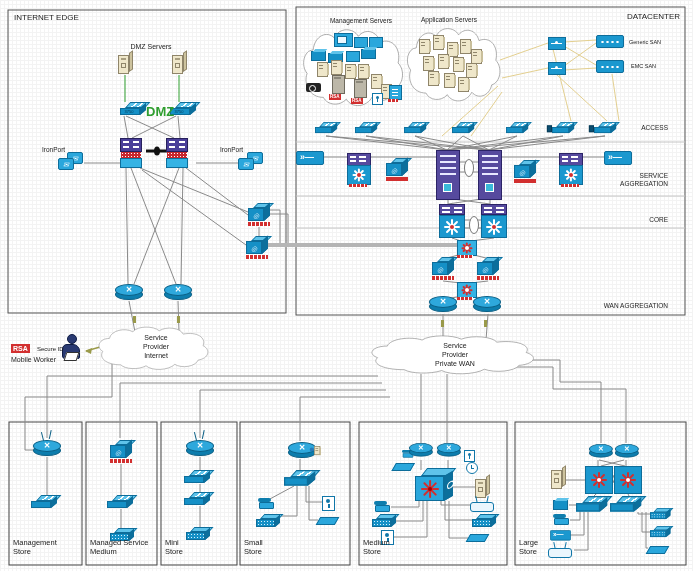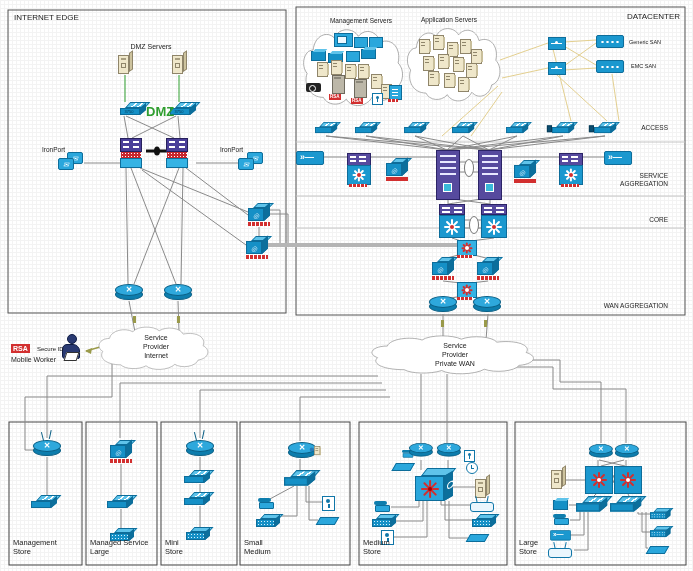--- a/index.html
+++ b/index.html
@@ -251,25 +251,25 @@
 Internet</div>
 <div class="lbl ctr" style="left:418px;top:342px;width:74px;z-index:4">Service
 Provider
 Private WAN</div>
 <div class="rsabox" style="left:11px;top:344px">RSA</div>
 <div class="lbl" style="left:37px;top:346px;font-size:6px">Secure ID</div>
 <div class="lbl" style="left:11px;top:356px;font-size:7px">Mobile Worker</div>
 <div class="lbl" style="left:13px;top:538px;font-size:7.5px">Management
 Store</div>
 <div class="lbl" style="left:90px;top:538px;font-size:7.5px">Managed Service
-Large</div>
+Medium</div>
 <div class="lbl" style="left:165px;top:538px;font-size:7.5px">Mini
 Store</div>
 <div class="lbl" style="left:244px;top:538px;font-size:7.5px">Small
-Medium</div>
+Store</div>
 <div class="lbl" style="left:363px;top:538px;font-size:7.5px">Medium
 Store</div>
 <div class="lbl" style="left:519px;top:538px;font-size:7.5px">Large
 Store</div>
 <div class="rsat" style="left:329px;top:94px">RSA</div>
 <div class="rsat" style="left:351px;top:98px">RSA</div>
 <div class="redmark" style="left:388px;top:99px;width:10px;height:3px"></div>
 <div class="redmark" style="left:457px;top:255px;width:16px;height:3px"></div>
 <div class="redmark" style="left:457px;top:297px;width:16px;height:3px"></div>
 <div class="redmark" style="left:349px;top:184px;width:18px;height:3px"></div>

